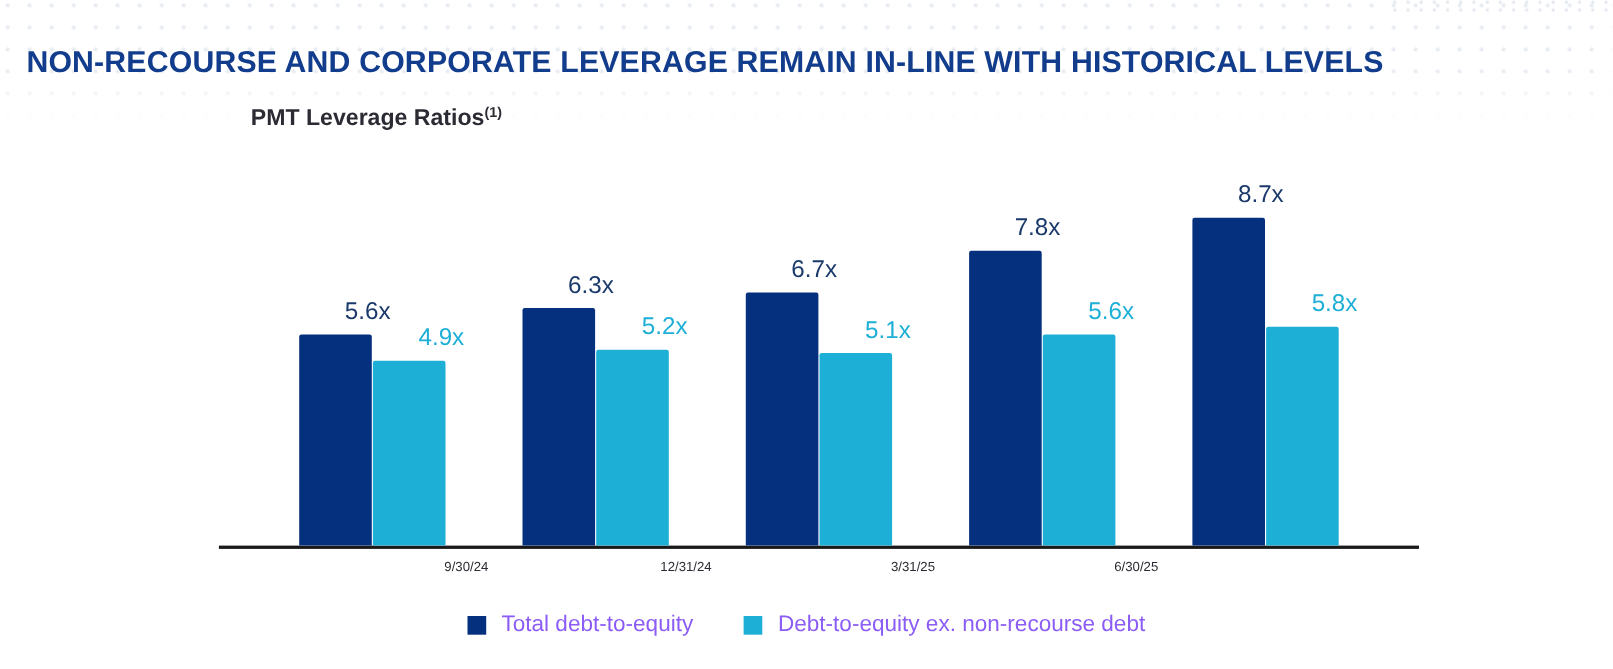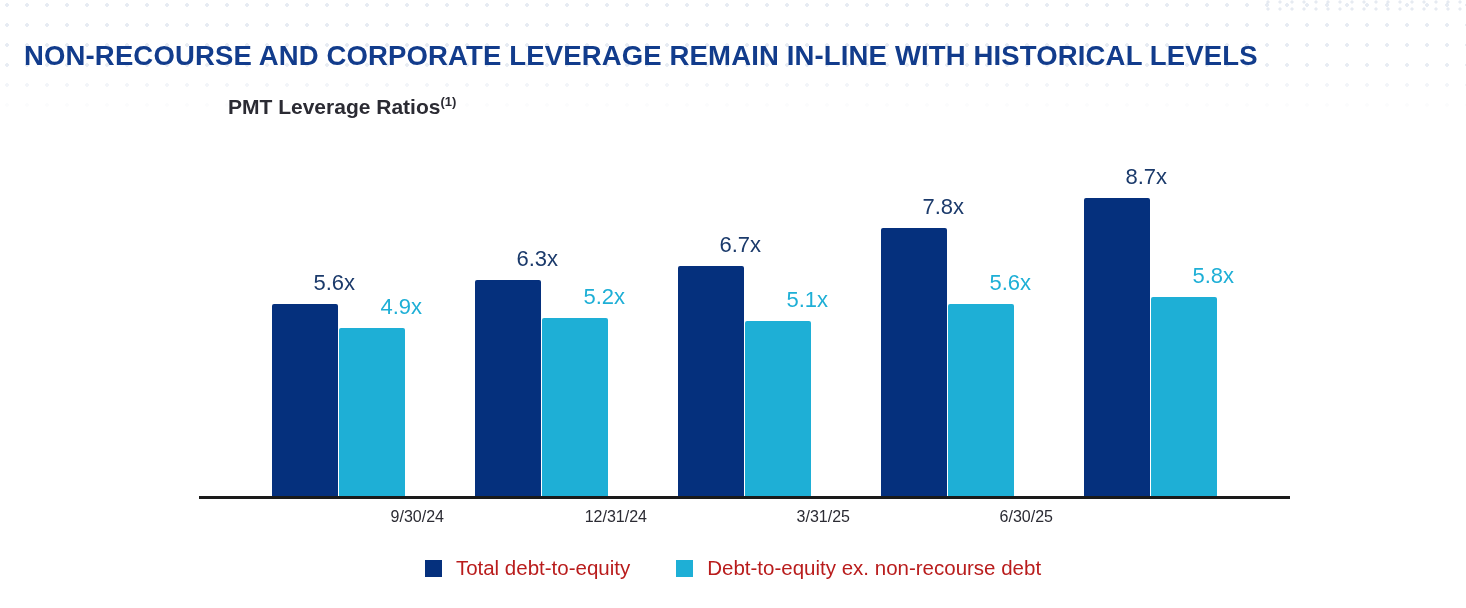--- a/index.html
+++ b/index.html
@@ -102,21 +102,21 @@
     left: 199px;
     top: 496px;
     width: 1091px;
     height: 2.5px;
     background: #1A1A1A;
   }
 
   .tick-label {
     position: absolute;
     top: 508px;
-    font-size: 16px;
+    font-size: 12px;
     color: #2B2B33;
     text-align: center;
     white-space: nowrap;
   }
 
   
   #chart-legend {
     position: absolute;
     left: 0;
     top: 556px;
@@ -133,21 +133,21 @@
   }
   .legend-swatch {
     width: 17px;
     height: 17px;
     flex: 0 0 auto;
   }
   .sw-navy { background: #05307D; }
   .sw-cyan { background: #1EAFD6; }
   .legend-text {
     font-size: 20.5px;
-    color: #b91c1c;
+    color: #8b5cf6;
     white-space: nowrap;
   }
 </style>
 </head>
 <body>
 
 <div id="dot-texture"></div>
 <div id="dot-texture-corner"></div>
 
 <h1 id="slide-title">NON-RECOURSE AND CORPORATE LEVERAGE REMAIN IN-LINE WITH HISTORICAL LEVELS</h1>

